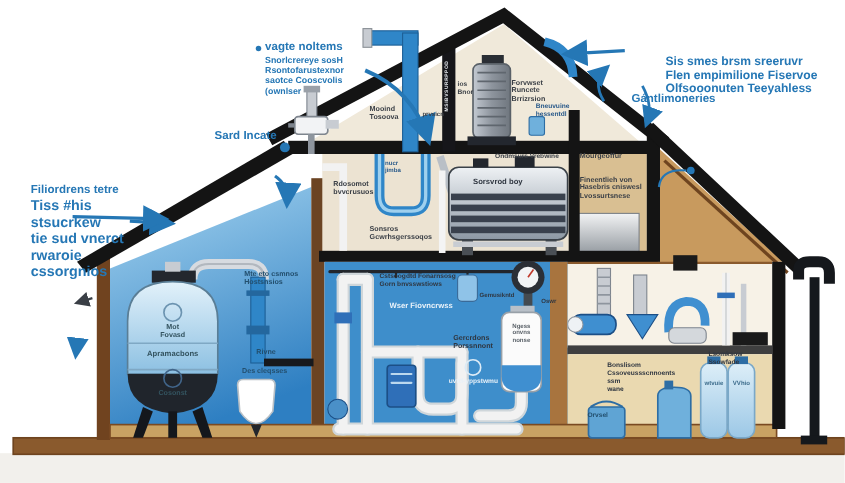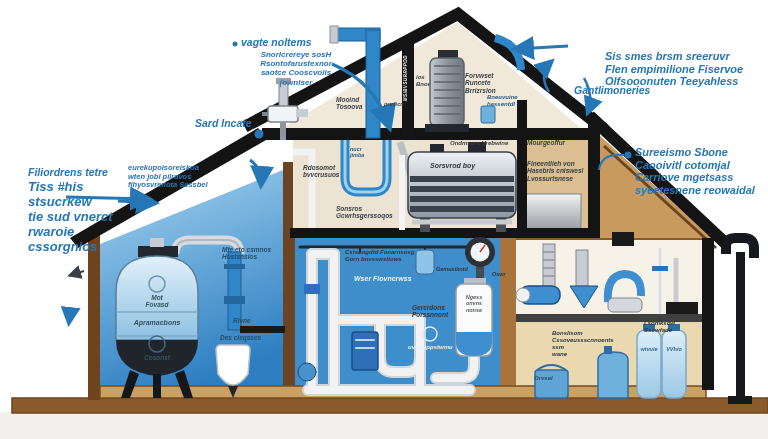--- a/index.html
+++ b/index.html
@@ -1,17 +1,17 @@
 <!DOCTYPE html>
 <html><head>
 <meta charset="utf-8">
 <style>
   html,body{margin:0;padding:0;background:#fff;}
   #scene{position:relative;width:768px;height:439px;overflow:hidden;background:#ffffff;
-         font-family:"Liberation Sans",sans-serif;font-style:italic;}
+         font-family:"Liberation Sans",sans-serif;}
   #scene svg{position:absolute;left:0;top:0;}
   .lb{position:absolute;white-space:pre-line;font-weight:bold;line-height:1.15;color:#2577b5;}
   .co-title{font-size:10.5px;}
   .co-body{font-size:8px;font-weight:600;}
   .co-big{font-size:11px;}
   .sm{font-weight:bold;}
   .vert{writing-mode:vertical-rl;transform:rotate(180deg);}
 </style>
 </head>
 <body>
@@ -255,45 +255,38 @@
     <path d="M118,201 L154,203" stroke="#2577b5" stroke-width="3" marker-end="url(#ah)"></path>
     <path d="M66,197 L148,199" stroke="#2577b5" stroke-width="3" marker-end="url(#ah)"></path>
     <path d="M599,170 Q601,153 624,155" stroke="#2577b5" stroke-width="2"></path>
     <circle cx="628" cy="155" r="3.5" fill="#2577b5"></circle>
     <path d="M84,271 L71,275" stroke="#3a3f46" stroke-width="2" marker-end="url(#ahd)"></path>
     <path d="M63,308 Q70,313 69,322" stroke="#2577b5" stroke-width="2.5" marker-end="url(#ah)"></path>
   </g>
 </svg>
 
   <div class="lb co-title" style="left:241px;top:36px;width:110px;">vagte noltems</div>
-  <div class="lb co-body" style="left:241px;top:50px;width:110px;text-align:center;">Snorlcrereye sosH
+  <div class="lb co-body" style="left:241px;top:50px;width:110px;">Snorlcrereye sosH
 Rsontofarustexnor
 saotce Cooscvolis
 (ownlser</div>
 
   <div class="lb co-title" style="left:574px;top:36px;width:140px;margin-top:48px;">Gántlimoneries</div>
   <div class="lb co-body" style="left:573px;top:50px;width:150px;font-size:11px;margin-left:32px;">Sis smes brsm sreeruvr
 Flen empimilione Fiservoe
 Olfsooonuten Teeyahless</div>
 
   <div class="lb co-title" style="left:195px;top:117px;">Sard Incate</div>
 
-  <div class="lb co-body" style="left:128px;top:164px;width:120px;font-size:7.5px;">eurekupoisoreiskoa
-wten jobl pilravos
-fihyosvrenota Sessbel</div>
 
   <div class="lb co-title" style="left:28px;top:166px;width:110px;">Filiordrens tetre</div>
   <div class="lb co-body" style="left:28px;top:180px;width:110px;font-size:13px;">Tiss #his stsucrkew
 tie sud vnerct rwaroie
 cssorgnios</div>
 
-  <div class="lb co-big" style="left:635px;top:146px;width:130px;">Sureeismo Sbone
-Caooivitl cotomjal
-Carriove mgetsass
-syeetesnene reowaidal</div>
 
 
 
   <div class="lb sm" style="left:336px;top:96px;font-size:6.5px;color:#3a3f46;">Mooind
 Tosoova</div>
   <div class="lb sm" style="left:384px;top:101px;font-size:5.5px;color:#3a3f46;">prvsicn</div>
   <div class="lb sm" style="left:416px;top:74px;font-size:6px;color:#3a3f46;">ios
 Bnor</div>
   <div class="lb sm" style="left:465px;top:72px;font-size:6.5px;color:#3a3f46;">Forvwset
 Runcete

